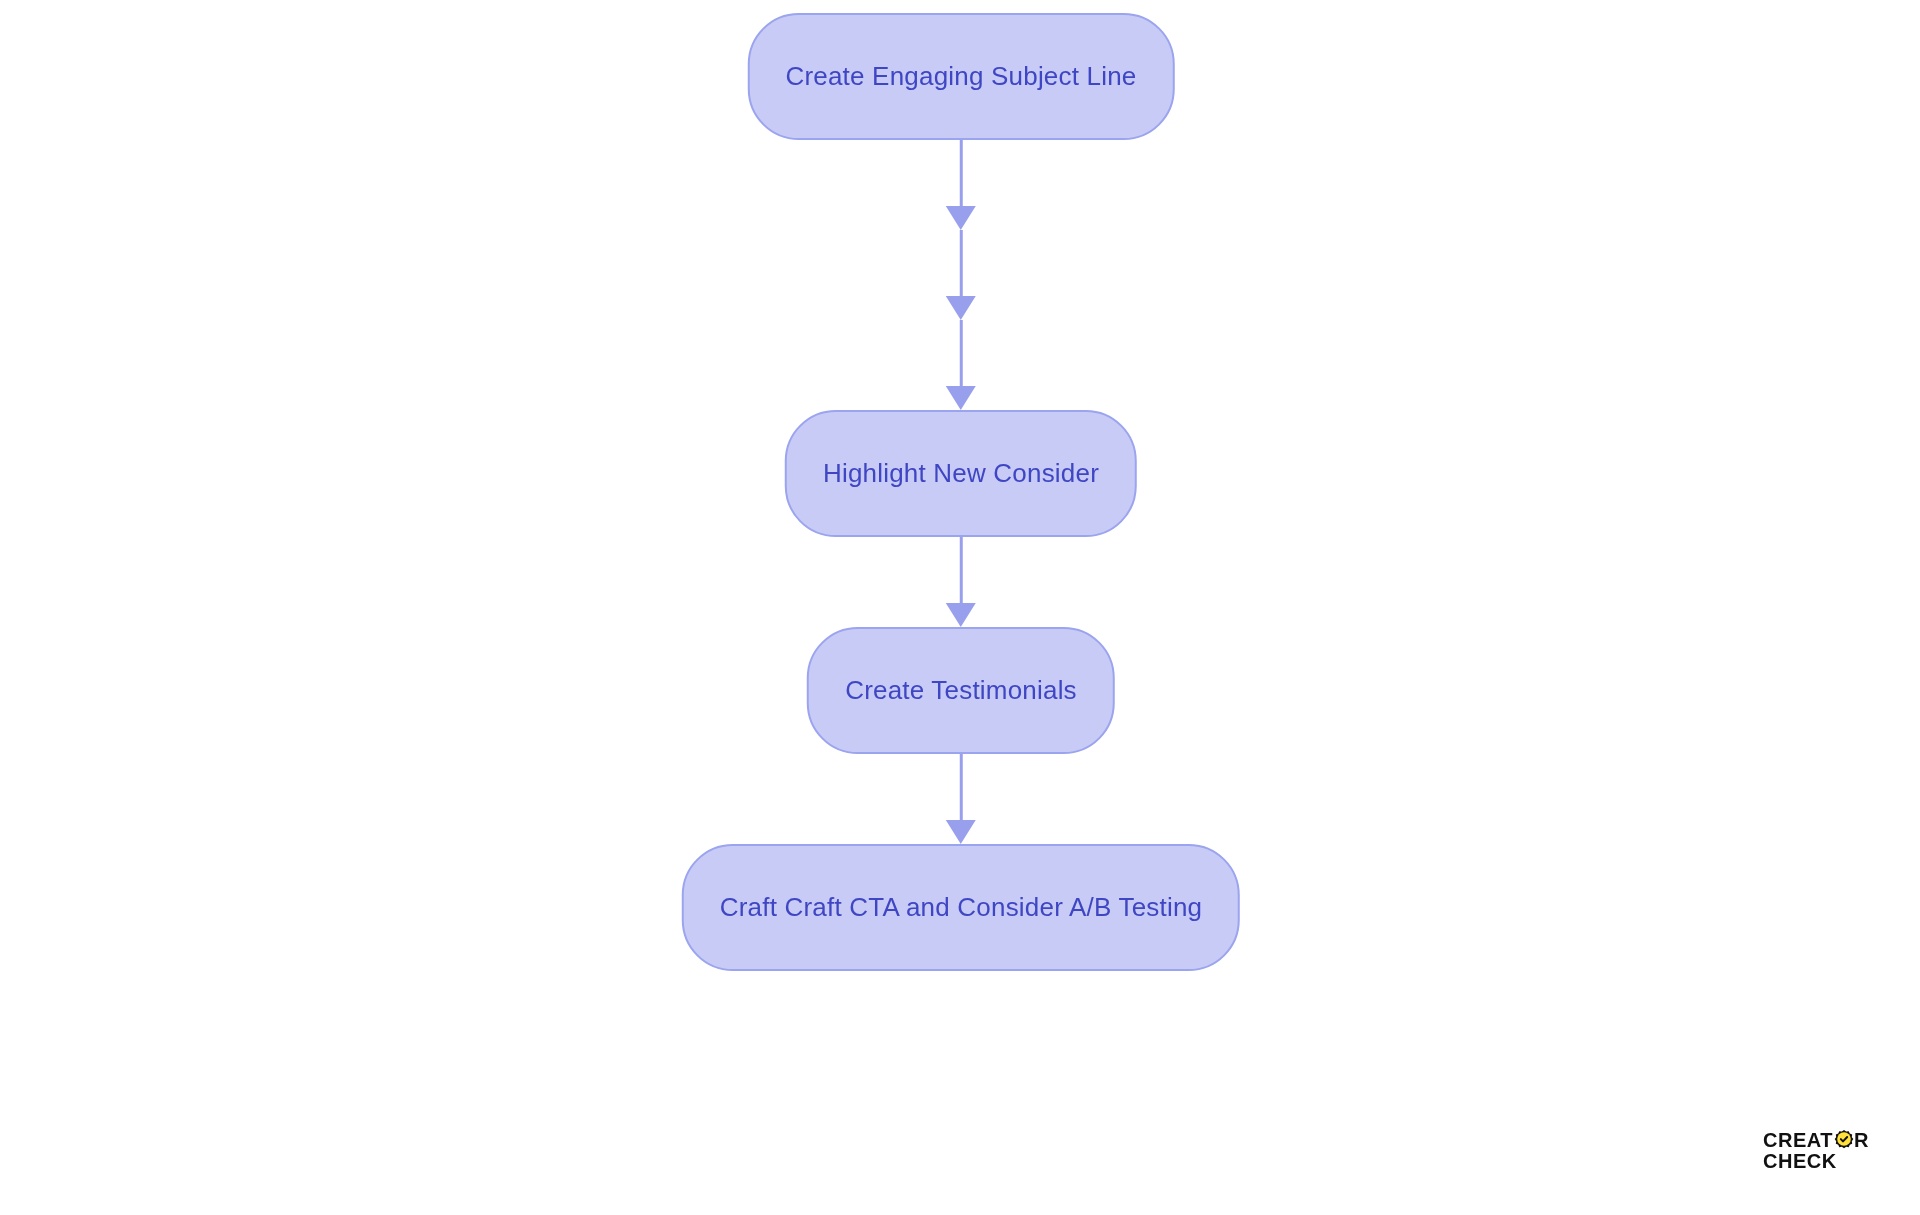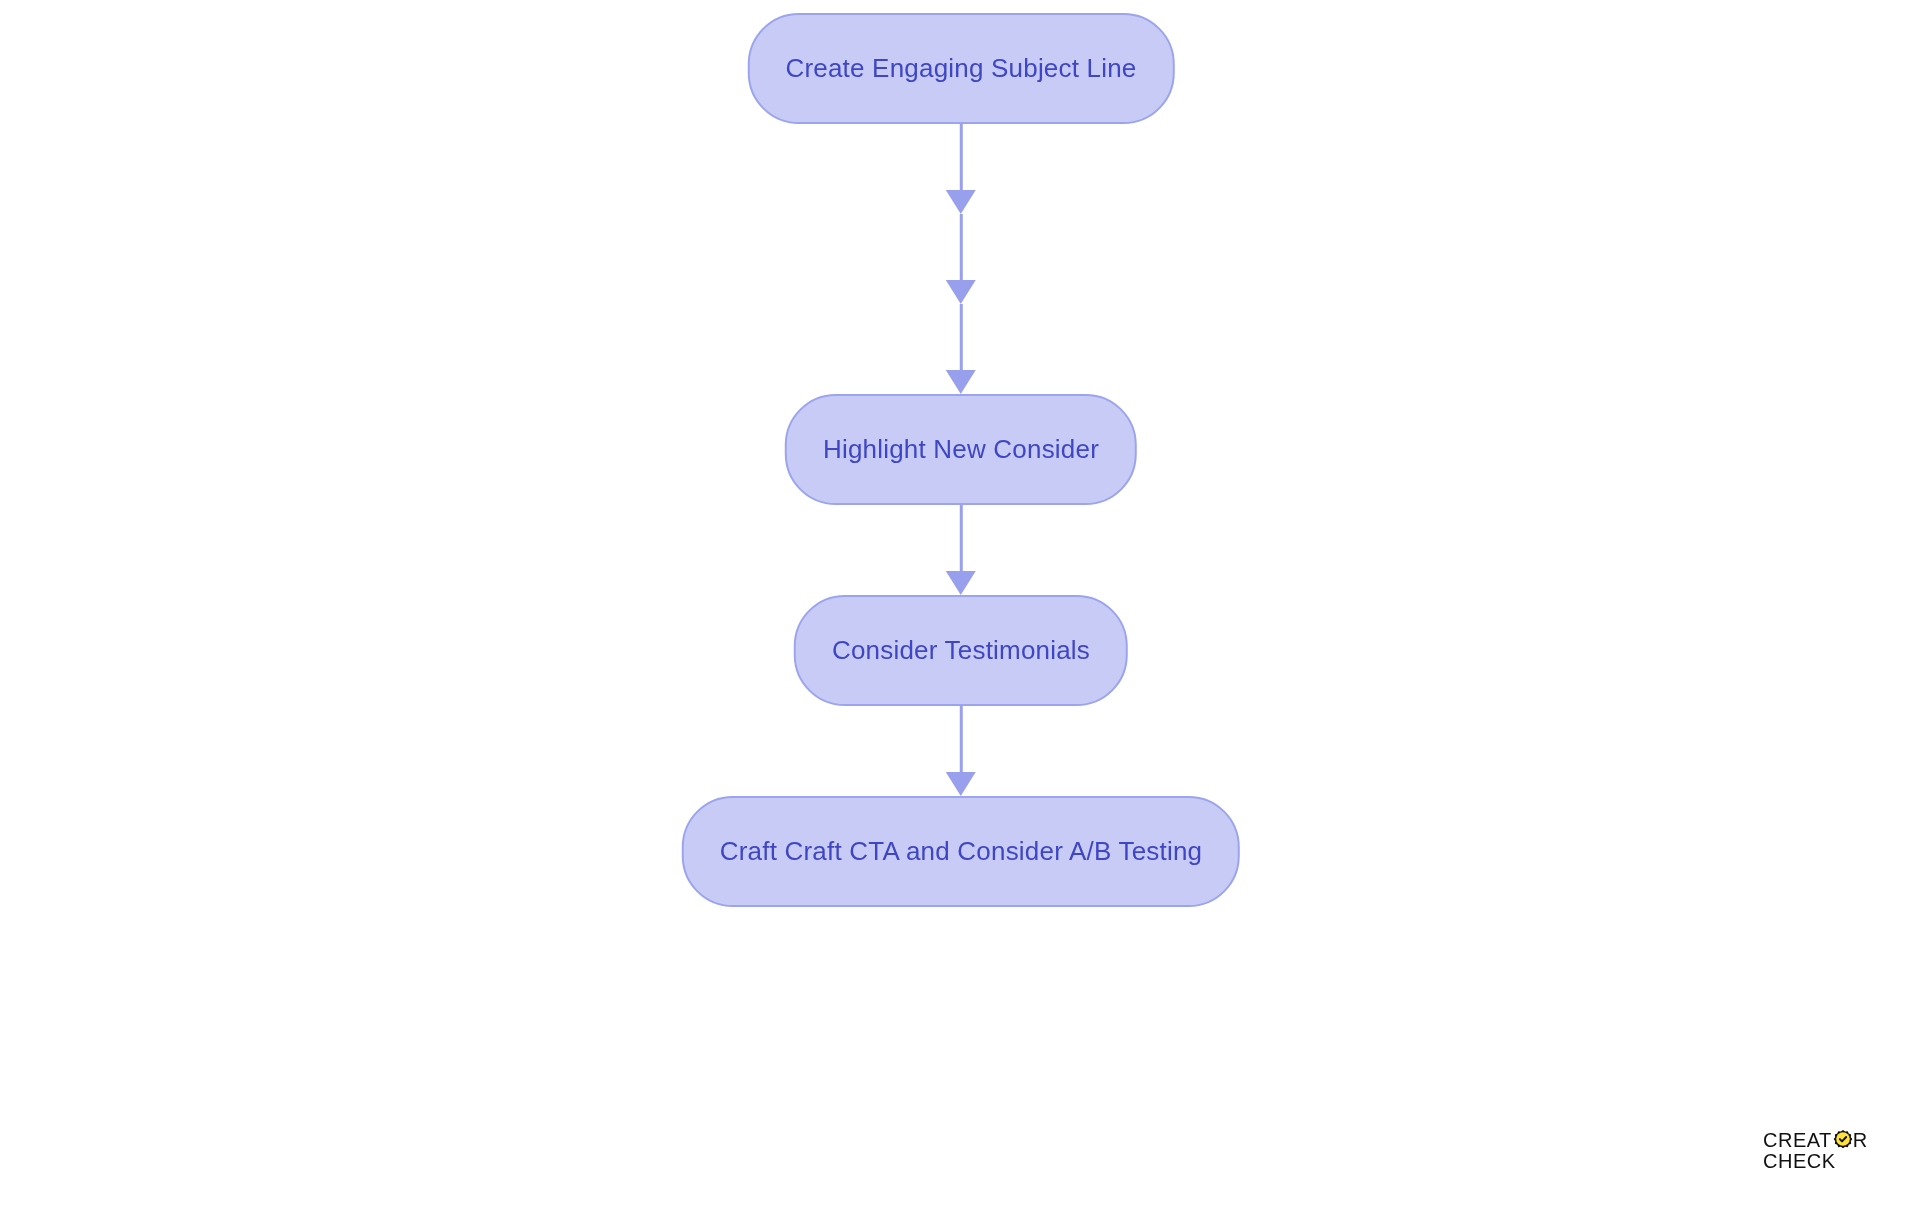--- a/index.html
+++ b/index.html
@@ -26,21 +26,21 @@
   .flow{
     position:absolute;
     left:961px;
     top:13px;
     transform:translateX(-50%);
     display:flex;
     flex-direction:column;
     align-items:center;
   }
   .node{
-    height:111px;
+    height:127px;
     border-radius:51px;
     background:var(--node-fill);
     border:2px solid var(--node-border);
     color:var(--node-text);
     display:flex;
     align-items:center;
     justify-content:center;
     padding:0 36px;
     font-size:26px;
     letter-spacing:0.2px;
@@ -62,21 +62,21 @@
     width:0;height:0;
     border-left:15px solid transparent;
     border-right:15px solid transparent;
     border-top:24px solid var(--arrow);
   }
   .watermark{
     position:absolute;
     left:1763px;
     top:1129px;
     color:var(--wm-text);
-    font-weight:400;
+    font-weight:700;
     font-size:20px;
     line-height:20px;
     letter-spacing:0.5px;
     font-family:"Liberation Sans", sans-serif;
   }
   .wm-line{
     display:flex;
     align-items:center;
   }
   .wm-badge{
@@ -117,21 +117,21 @@
     <div class="node">
       <span>Highlight New Consider</span>
     </div>
 
     <div class="connector">
       <div class="connector-line"></div>
       <div class="connector-head"></div>
     </div>
 
     <div class="node">
-      <span>Consider Testimonials</span>
+      <span>Create Testimonials</span>
     </div>
 
     <div class="connector">
       <div class="connector-line"></div>
       <div class="connector-head"></div>
     </div>
 
     <div class="node">
       <span>Craft Craft CTA and Consider A/B Testing</span>
     </div>

